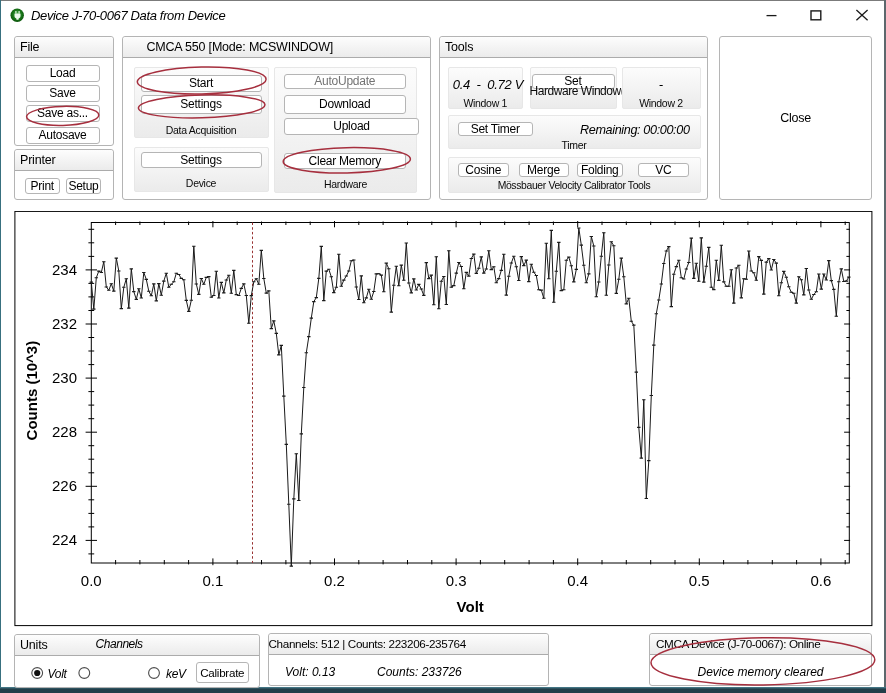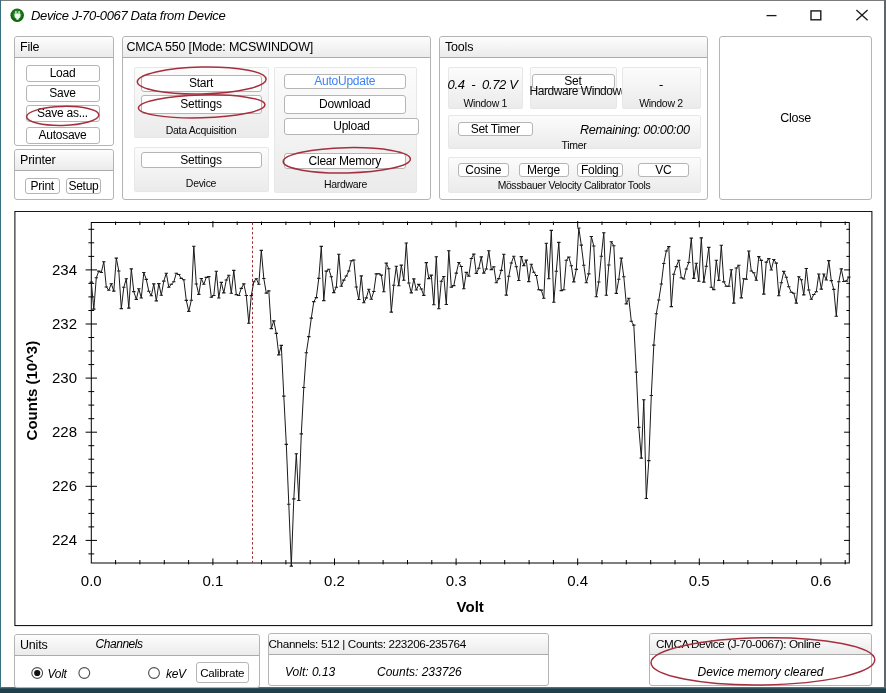--- a/index.html
+++ b/index.html
@@ -40,40 +40,40 @@
 <div class="bt" style="left:25.5px;top:64.5px;width:74px;height:17px">Load</div>
 <div class="bt" style="left:25.5px;top:84.5px;width:74px;height:17px">Save</div>
 <div class="bt" style="left:25.5px;top:104.5px;width:74px;height:17px">Save as...</div>
 <div class="bt" style="left:25.5px;top:126.5px;width:74px;height:17px">Autosave</div>
 <div class="gb" style="left:14px;top:149px;width:100px;height:50.5px">
     <div class="gbh" style="height:21px;line-height:21px">Printer</div>
   </div>
 <div class="bt" style="left:25px;top:178px;width:34.5px;height:15.5px;font-size:12px">Print</div>
 <div class="bt" style="left:66px;top:178px;width:35px;height:15.5px;font-size:12px">Setup</div>
 <div class="gb" style="left:121.5px;top:35.5px;width:309px;height:164px">
-    <div class="gbh" style="padding-left:4px">CMCA 550 [Mode: MCSWINDOW]</div>
+    <div class="gbh" style="padding-left:24px">CMCA 550 [Mode: MCSWINDOW]</div>
   </div>
 <div class="pn" style="left:133.5px;top:67px;width:135px;height:70.5px"></div>
 <div class="bt" style="left:140.5px;top:74.5px;width:121px;height:17.5px">Start</div>
 <div class="bt" style="left:140.5px;top:95px;width:121px;height:18.5px">Settings</div>
 <div class="lb" style="left:133.5px;top:124px;width:135px">Data Acquisition</div>
 <div class="pn" style="left:133.5px;top:147px;width:135px;height:44.5px"></div>
 <div class="bt" style="left:140.5px;top:151.5px;width:121px;height:16.5px">Settings</div>
 <div class="lb" style="left:133.5px;top:177px;width:135px">Device</div>
 <div class="pn" style="left:274px;top:67px;width:143px;height:125.5px"></div>
-<div class="bt" style="left:284px;top:73.5px;width:121.5px;height:15px;color:#3b82f6">AutoUpdate</div>
+<div class="bt" style="left:284px;top:73.5px;width:121.5px;height:15px;color:#737373">AutoUpdate</div>
 <div class="bt" style="left:284px;top:95px;width:121.5px;height:18.5px">Download</div>
 <div class="bt" style="left:284px;top:117.5px;width:135px;height:17.5px">Upload</div>
 <div class="bt" style="left:284px;top:153px;width:121.5px;height:16px">Clear Memory</div>
 <div class="lb" style="left:274px;top:177.5px;width:143px">Hardware</div>
 <div class="gb" style="left:439px;top:35.5px;width:268.5px;height:164.5px">
     <div class="gbh">Tools</div>
   </div>
 <div class="pn" style="left:447.5px;top:67px;width:75.5px;height:42px"></div>
-<div class="tx" style="left:447.5px;top:76.5px;width:75.5px;text-align:left;font-size:13px;letter-spacing:-0.3px">0.4&nbsp; -&nbsp; 0.72 V</div>
+<div class="tx" style="left:447.5px;top:76.5px;width:75.5px;text-align:right;font-size:13px;letter-spacing:-0.3px">0.4&nbsp; -&nbsp; 0.72 V</div>
 <div class="lb" style="left:447.5px;top:96.5px;width:75.5px">Window 1</div>
 <div class="pn" style="left:529.5px;top:67px;width:87px;height:42px"></div>
 <div class="bt" style="left:531.5px;top:74px;width:83px;height:14.5px">Set</div>
 <div class="lb" style="left:529.5px;top:84px;width:87px;font-size:12px;letter-spacing:-0.45px">Hardware Window(s)</div>
 <div class="pn" style="left:621.5px;top:67px;width:79px;height:42px"></div>
 <div class="tx" style="left:621.5px;top:76.5px;width:79px;text-align:center;font-size:13px">-</div>
 <div class="lb" style="left:621.5px;top:96.5px;width:79px">Window 2</div>
 <div class="pn" style="left:447.5px;top:115px;width:253px;height:34px"></div>
 <div class="bt" style="left:457.5px;top:121.5px;width:75.5px;height:14.5px">Set Timer</div>
 <div class="tx" style="left:580px;top:123px;font-size:12.6px;letter-spacing:-0.35px">Remaining: 00:00:00</div>

